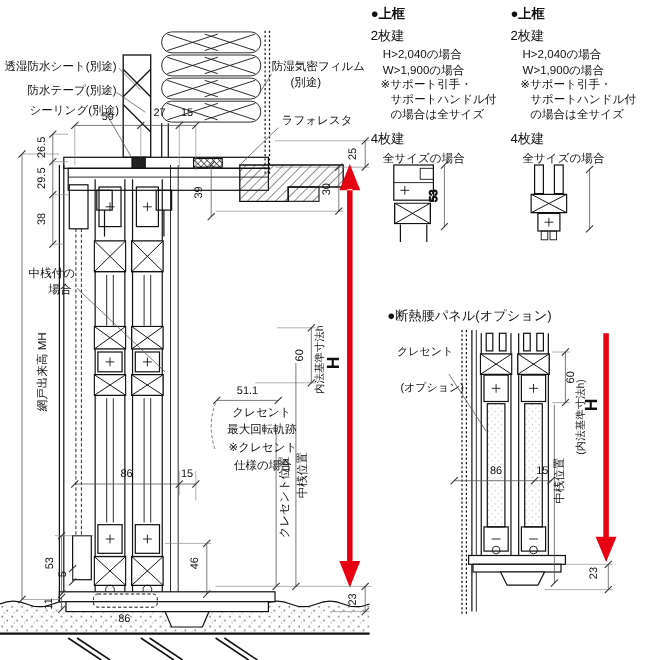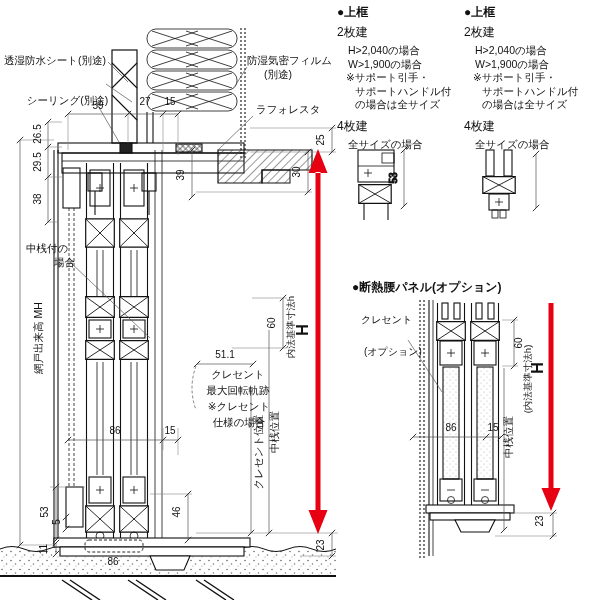--- a/index.html
+++ b/index.html
@@ -11,22 +11,22 @@
   .title2{left:8px;top:21px;font-size:16px;font-weight:bold}
   .note{left:152px;top:4px;font-size:11px}
   .callout{font-size:10.5px}
   .c-sheet{left:2px;top:54px;width:106px;text-align:center}
   .c-tape{left:2px;top:75px;width:104px;text-align:right}
   .c-seal{left:20px;top:94px;width:95px;text-align:center}
   .c-film1{left:247px;top:54px}
   .c-film2{left:264px;top:68px}
   .c-lafo{left:256px;top:103px}
   .c-mid1{left:26px;top:242px}
-  .c-mid2{left:54px;top:256px}
-  .p-head{left:352px;top:279px;font-size:12px;font-weight:bold}
+  .c-mid2{left:44px;top:256px}
+  .p-head{left:352px;top:279px;font-size:12px;font-weight:normal}
   .p-lab1{left:361px;top:313px;font-size:10px}
   .p-lab2{left:364px;top:345px;font-size:10px}
   .uf-col{position:absolute;top:4px;width:130px}
   .uf1{left:337px}
   .uf2{left:464px}
   .uf-h{font-size:12px;font-weight:bold;margin-bottom:3px}
   .uf-s{font-size:12px;font-weight:normal;margin:3px 0}
   .uf-s2{margin-top:6px}
   .uf-c{font-size:10.5px;line-height:13.5px}
   .in1{padding-left:11px}
@@ -404,20 +404,21 @@
     <div class="uf-c in1">H&gt;2,040の場合</div>
     <div class="uf-c in1">W&gt;1,900の場合</div>
     <div class="uf-c in2">※サポート引手・</div>
     <div class="uf-c in3">サポートハンドル付</div>
     <div class="uf-c in3">の場合は全サイズ</div>
     <div class="uf-s uf-s2">4枚建</div>
     <div class="uf-c in1">全サイズの場合</div>
   </div>
 
   <div class="abs callout c-sheet">透湿防水シート(別途)</div>
+  <div class="abs callout c-tape">防水テープ(別途)</div>
   <div class="abs callout c-seal">シーリング(別途)</div>
   <div class="abs callout c-film1">防湿気密フィルム</div>
   <div class="abs callout c-film2">(別途)</div>
   <div class="abs callout c-lafo">ラフォレスタ</div>
   <div class="abs callout c-mid1">中桟付の</div>
   <div class="abs callout c-mid2">場合</div>
 
   <div class="abs p-head">●断熱腰パネル(オプション)</div>
   <div class="abs p-lab1">クレセント</div>
   <div class="abs p-lab2">(オプション)</div>

